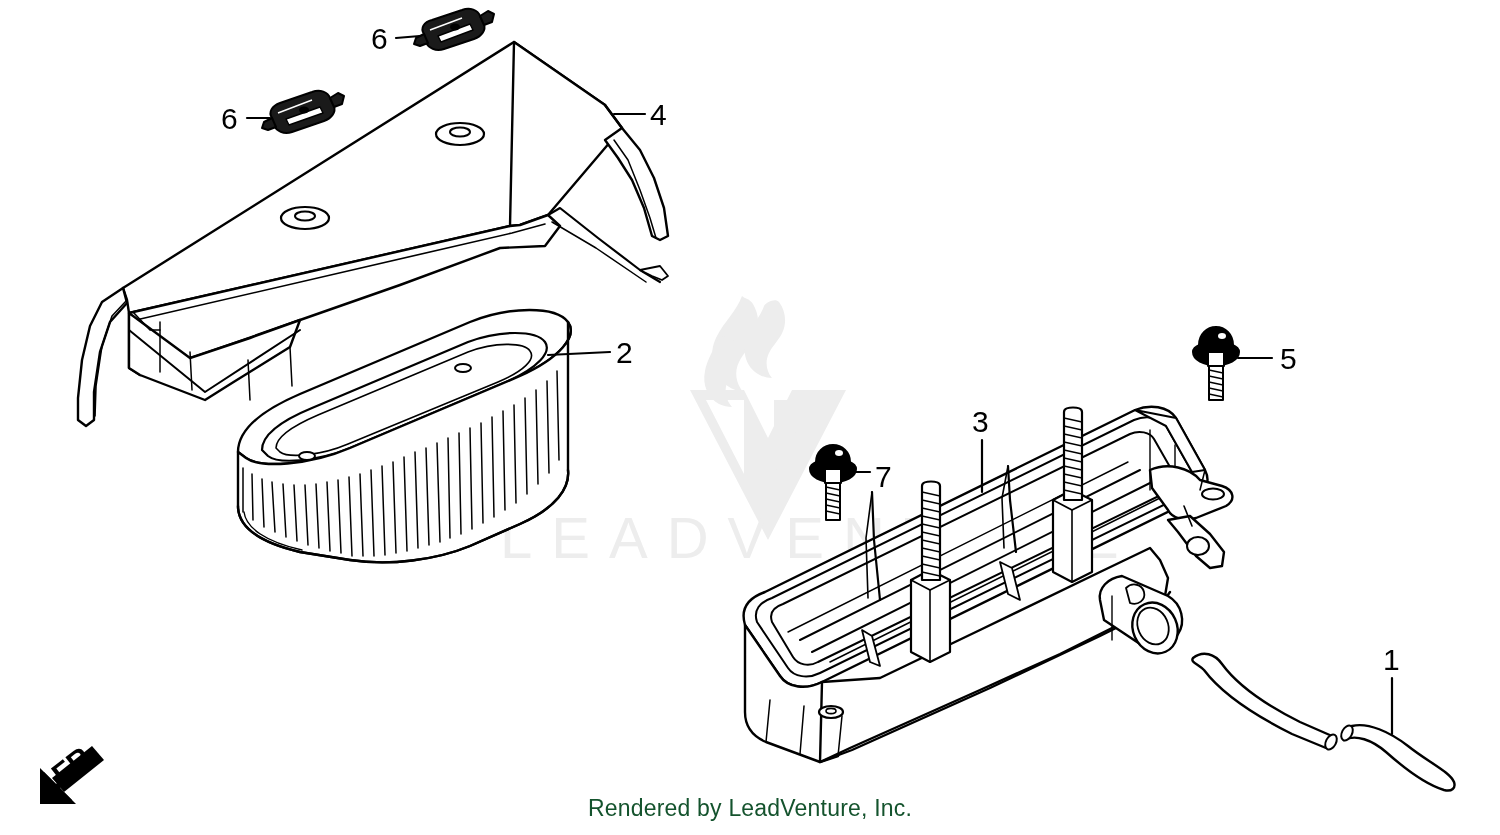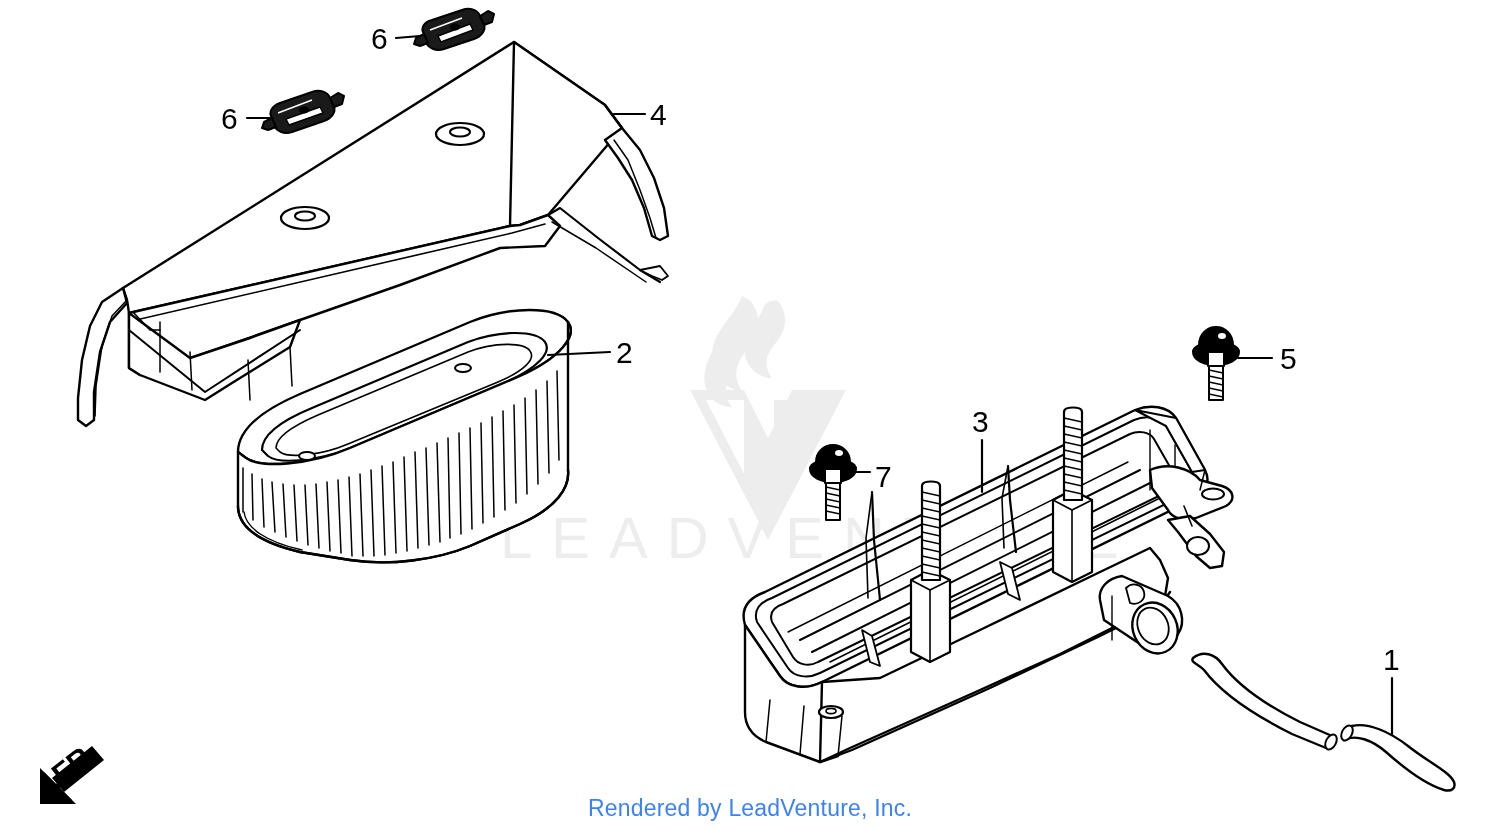--- a/index.html
+++ b/index.html
@@ -37,21 +37,21 @@
     user-select: none;
   }
   #footer-text {
     position: absolute;
     left: 0;
     top: 795px;
     width: 1500px;
     text-align: center;
     font-family: "Liberation Sans", sans-serif;
     font-size: 23px;
-    color: #3b82f6;
+    color: #14532d;
     letter-spacing: 0.2px;
   }
   .wm-text {
     font-family: "Liberation Sans", sans-serif;
     font-size: 58px;
     letter-spacing: 19px;
     font-weight: 400;
     fill: #ededed;
   }
 </style>

